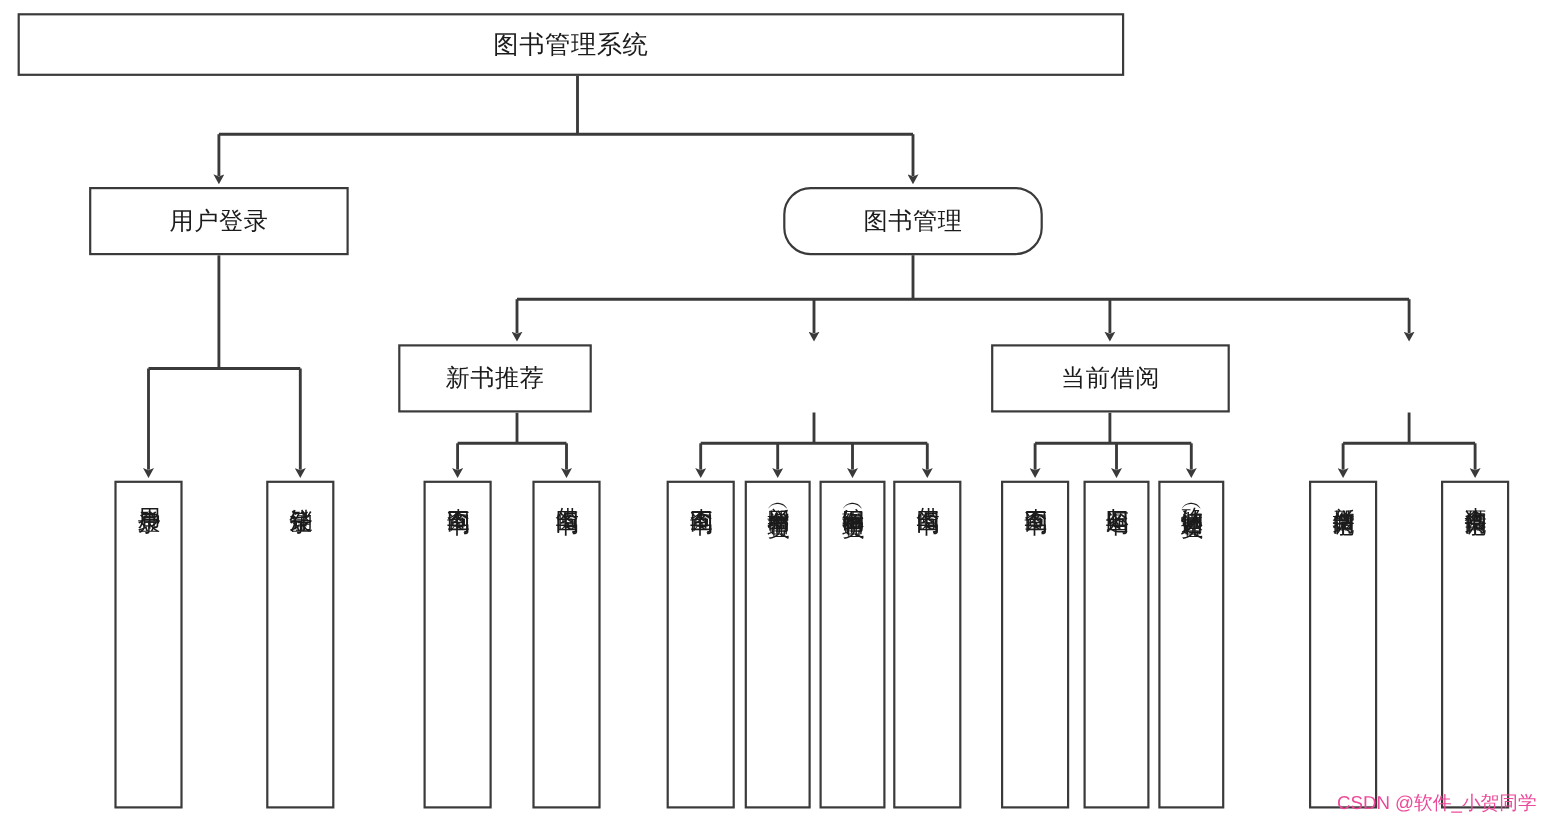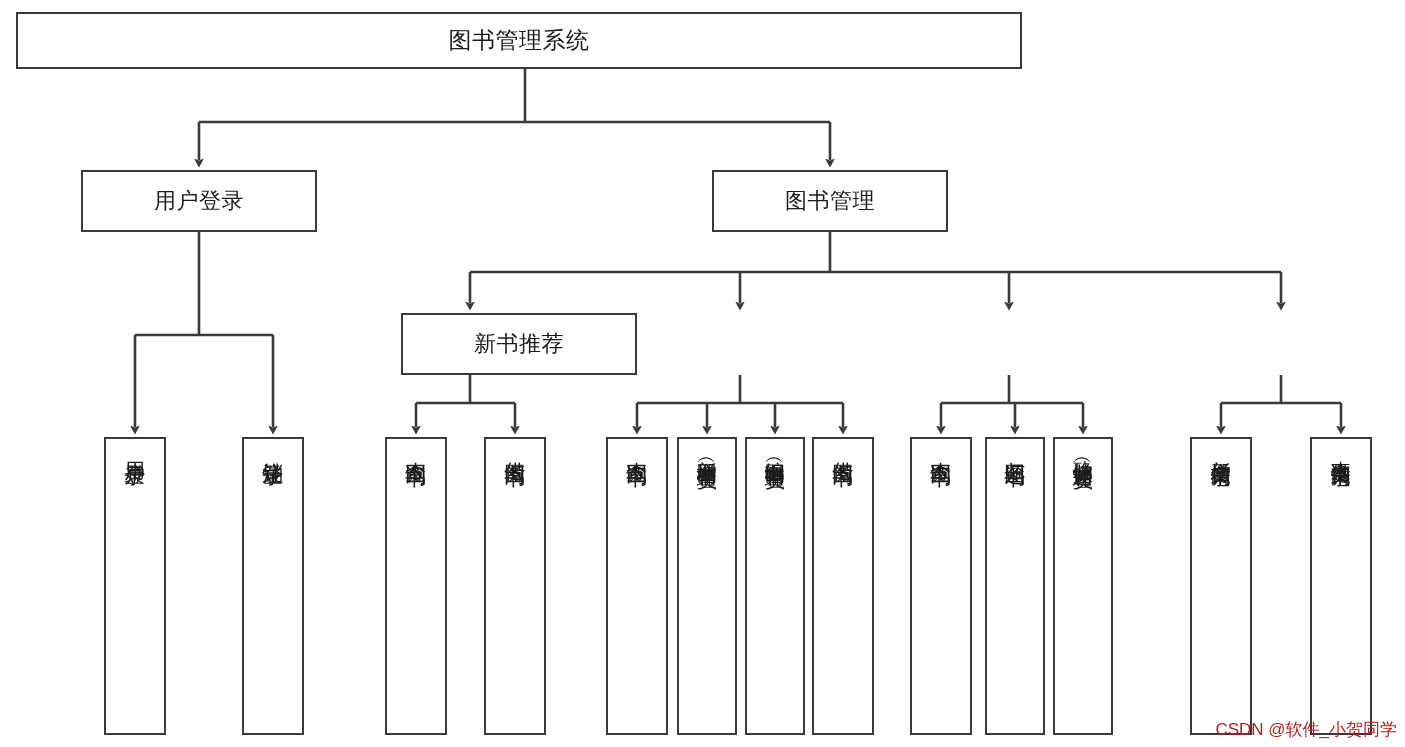--- a/index.html
+++ b/index.html
@@ -55,21 +55,21 @@
     top: 0;
     width: 1405px;
     height: 747px;
     pointer-events: none;
   }
   .watermark {
     position: absolute;
     right: 8px;
     bottom: 6px;
     font-size: 17px;
-    color: #b91c1c;
+    color: #ec4899;
     white-space: nowrap;
   }
 </style>
 </head>
 <body>
 
 <div id="canvas">
 
   <svg class="links" viewBox="0 0 1405 747" xmlns="http://www.w3.org/2000/svg">
     <defs>
@@ -122,29 +122,32 @@
   </svg>
 
   <div class="node root" style="left:16px; top:12px; width:1006px; height:57px;">
     <span class="label">图书管理系统</span>
   </div>
 
   <div class="node" style="left:81px; top:170px; width:236px; height:62px;">
     <span class="label">用户登录</span>
   </div>
 
-  <div class="node" style="left:712px; top:170px; width:236px; height:62px;">
+  <div class="node" style="left:712px; top:170px; width:236px; height:62px;border-radius:25px;">
     <span class="label">图书管理</span>
   </div>
 
-  <div class="node" style="left:362px; top:313px; width:236px; height:62px;margin-left:39px;">
+  <div class="node" style="left:362px; top:313px; width:176px; height:62px;">
     <span class="label">新书推荐</span>
   </div>
 
 
+  <div class="node" style="left:901px; top:313px; width:217px; height:62px;">
+    <span class="label">当前借阅</span>
+  </div>
 
 
   <div class="node leaf" style="left:104px; top:437px; width:62px; height:298px;">
     <span class="label">用户登录</span>
   </div>
 
   <div class="node leaf" style="left:242px; top:437px; width:62px; height:298px;">
     <span class="label">注销登录</span>
   </div>
 

